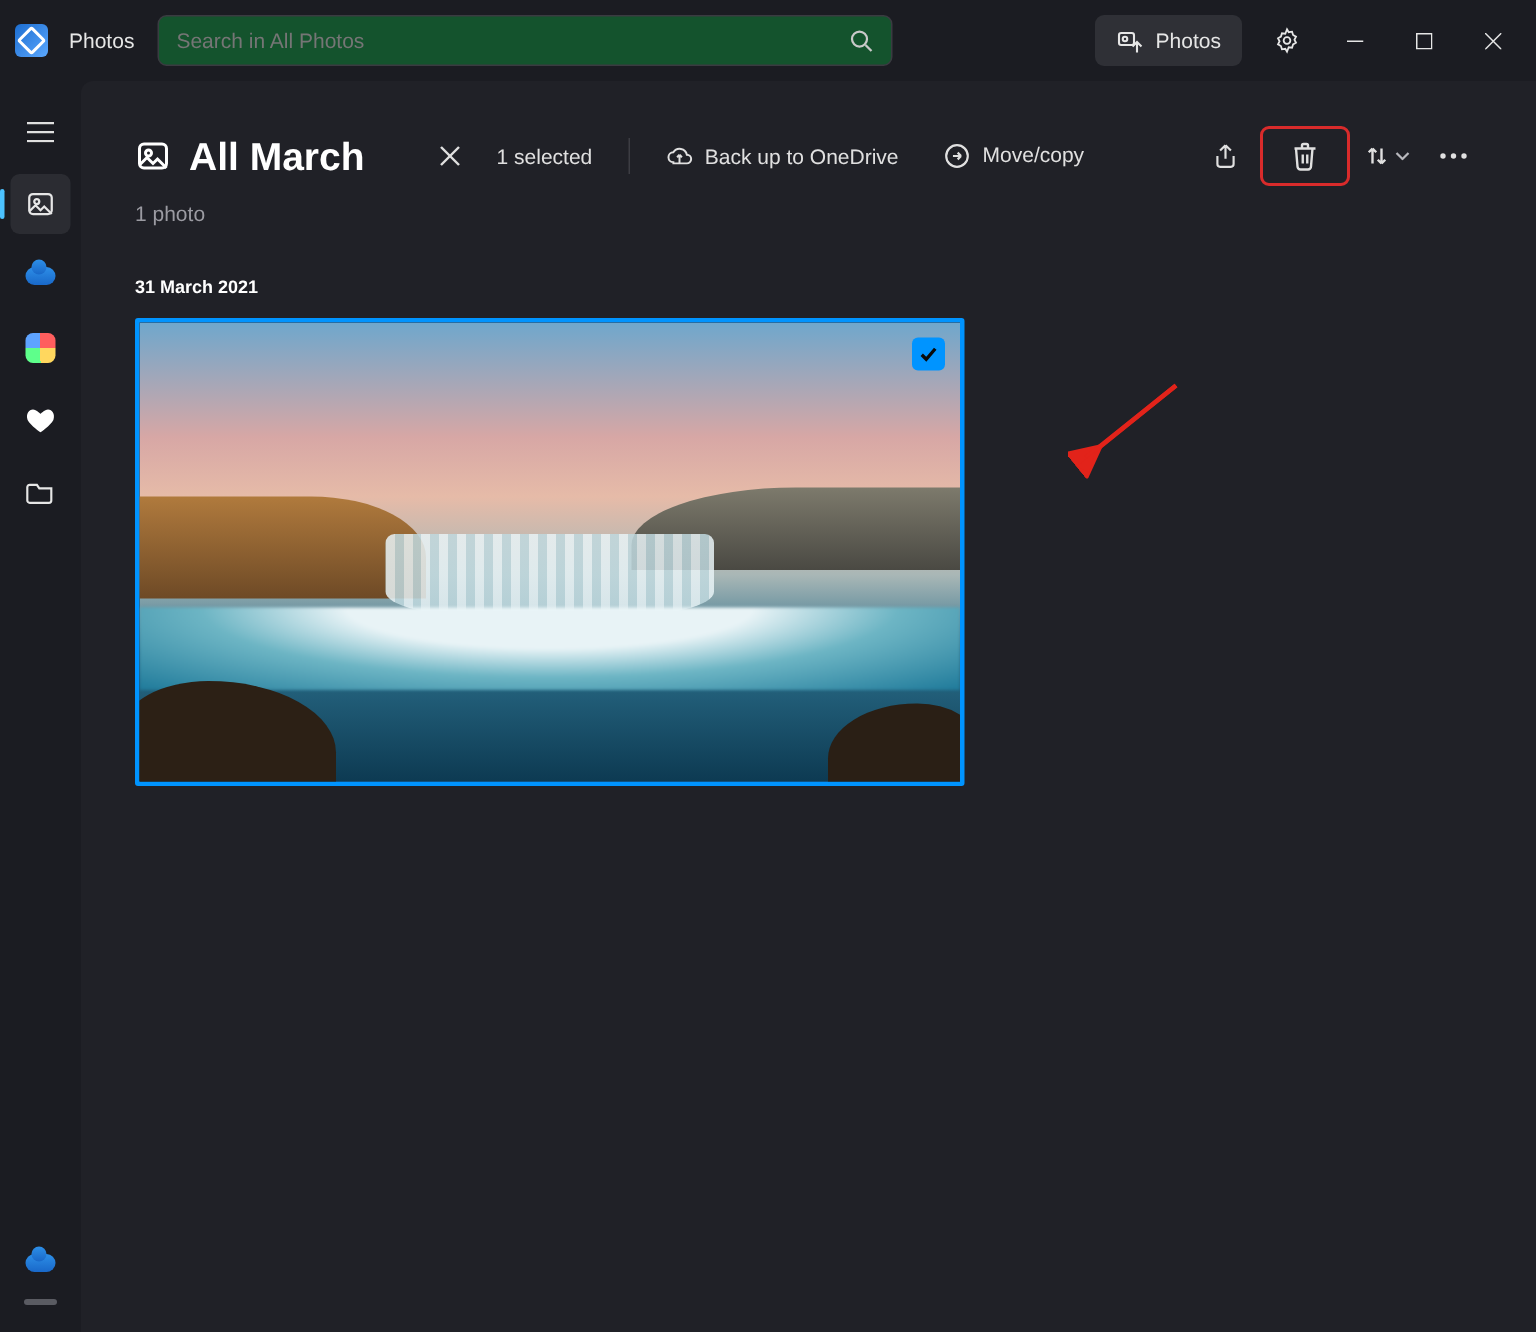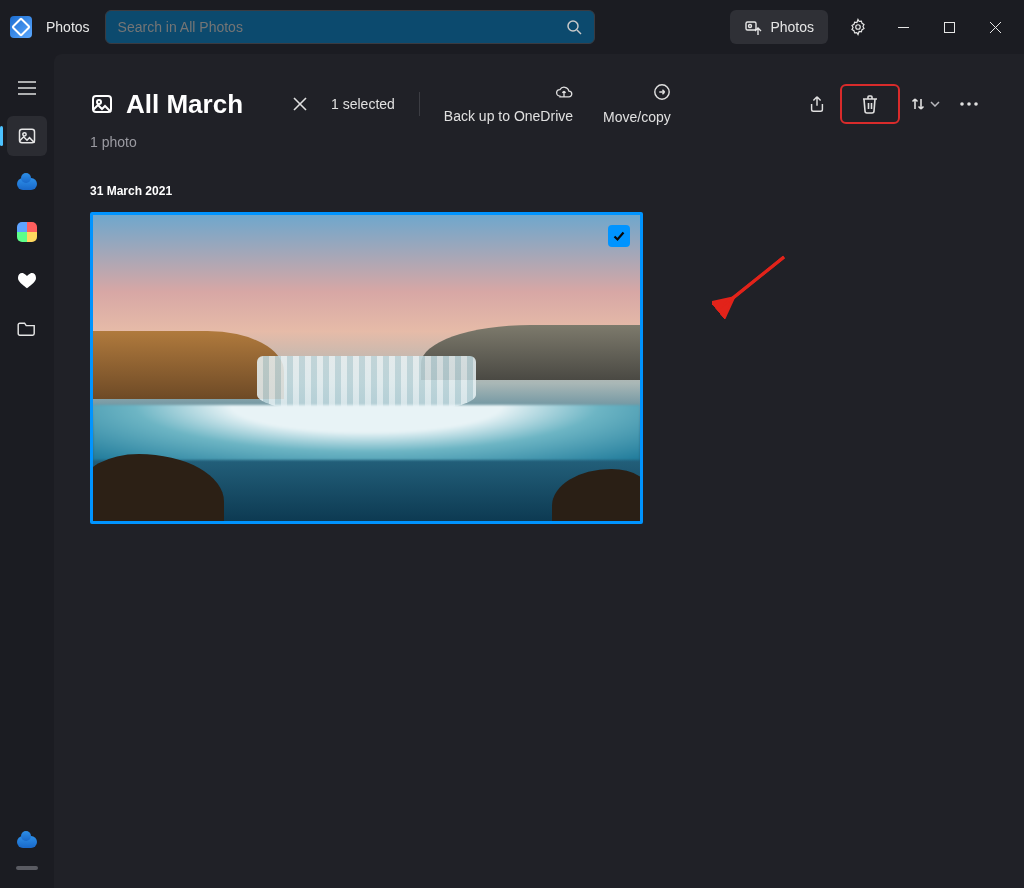--- a/index.html
+++ b/index.html
@@ -3,21 +3,21 @@
 <meta charset="utf-8">
 <style>
   * { box-sizing: border-box; margin: 0; padding: 0; font-family: "Segoe UI", Arial, sans-serif; }
   html, body { width: 1024px; height: 888px; overflow: hidden; background:#1b1c22; }
   .window { width:1024px; height:888px; background:#1b1c22; color:#e6e6e6; position:relative; }
   
   .titlebar { height:54px; display:flex; align-items:center; padding:0 6px 0 10px; background:#1b1c22; }
   .app-logo { width:22px; height:22px; background:linear-gradient(135deg,#1c6dd0,#5ba8ff); border-radius:4px; position:relative; margin-right:14px; }
   .app-logo::after { content:""; position:absolute; width:10px; height:10px; border:2px solid #fff; border-radius:2px; left:4px; top:4px; transform:rotate(45deg); }
   .app-title { font-size:14px; color:#e6e6e6; margin-right:15px;text-align:center; }
-  .search { flex:0 0 490px; height:34px; background:#0c4a6e; border-radius:6px; display:flex; align-items:center; padding:0 12px; border:1px solid #3a3b41; }
+  .search { flex:0 0 490px; height:34px; background:#14532d; border-radius:6px; display:flex; align-items:center; padding:0 12px; border:1px solid #3a3b41; }
   .search input { flex:1; background:transparent; border:none; outline:none; color:#c9c9c9; font-size:14px; }
   .tb-spacer { flex:1; }
   .import-btn { height:34px; background:#2f3036; border-radius:6px; display:flex; align-items:center; gap:8px; padding:0 14px; margin-left:28px; cursor:pointer; }
   .import-btn span.label { font-size:14px; color:#e6e6e6; }
   .icon-btn { width:44px; height:34px; display:flex; align-items:center; justify-content:center; cursor:pointer; border-radius:4px; }
   .win-controls { display:flex; margin-left:auto; }
   .win-btn { width:46px; height:40px; display:flex; align-items:center; justify-content:center; cursor:pointer; }
   
   .body { display:flex; height:calc(888px - 54px); }
   .sidebar { width:54px; background:#1b1c22; display:flex; flex-direction:column; align-items:center; padding-top:14px; gap:8px; position:relative; }
@@ -28,21 +28,21 @@
   .cloud-icon { width:20px; height:12px; border-radius:10px; background:linear-gradient(180deg,#2d8fe8,#1968c9); position:relative; }
   .cloud-icon::before { content:""; position:absolute; width:10px; height:10px; border-radius:50%; background:linear-gradient(180deg,#2d8fe8,#1968c9); left:4px; top:-5px; }
   .gallery-color { width:20px; height:20px; border-radius:5px; background:conic-gradient(#ff5e5e 0 25%,#ffd75e 0 50%,#5eff8b 0 75%,#5ea3ff 0 100%); }
   
   .main { flex:1; background:#202127; border-top-left-radius:8px; padding:30px 36px; position:relative; }
   .header-row { display:flex; align-items:center; gap:14px; height:40px; }
   .page-title-group { display:flex; align-items:center; gap:12px; margin-right:28px; }
   .page-title { font-size:26px; font-weight:600; color:#fff; }
   .sel-group { display:flex; align-items:center; gap:24px; font-size:14px; color:#e0e0e0; cursor:pointer; padding:4px 8px; border-radius:4px; }
   .divider-v { width:1px; height:24px; background:#3c3d43; margin:0 2px; }
-  .hdr-btn { display:flex; align-items:flex-end; gap:8px; font-size:14px; color:#e0e0e0; cursor:pointer; padding:4px 8px; border-radius:4px;flex-direction:column; }
+  .hdr-btn { display:flex; align-items:flex-start; gap:8px; font-size:14px; color:#e0e0e0; cursor:pointer; padding:4px 8px; border-radius:4px; }
   .hdr-actions-right { margin-left:auto; display:flex; align-items:center; gap:4px; }
   .hdr-icon-only { width:38px; height:34px; display:flex; align-items:center; justify-content:center; cursor:pointer; border-radius:6px; }
   .delete-highlight { border:2.5px solid #d92b2b; border-radius:6px; width:60px; height:40px; display:flex; align-items:center; justify-content:center; }
   .sort-combo { display:flex; align-items:center; gap:4px; padding:0 6px; height:34px; cursor:pointer; }
   .subcount { font-size:14px; color:#9b9ba2; margin-top:10px; }
   .date-heading { font-size:12px; font-weight:600; color:#fff; margin-top:34px; margin-bottom:14px; }
   .thumb-wrap { position:relative; width:553px; height:312px; border:3px solid #0094ff; border-radius:2px; overflow:hidden; cursor:pointer; }
   .thumb-sky { position:absolute; inset:0; background:linear-gradient(180deg,#6fa7cc 0%,#d7a7a5 25%,#e6bba8 38%,#a9b7b6 55%,#2b6e8a 72%,#0d3a52 100%); }
   .thumb-land-left { position:absolute; left:0; top:38%; width:35%; height:22%; background:linear-gradient(180deg,#b07a3d,#6e4a26); border-radius:0 40% 0 0/0 60% 0 0; }
   .thumb-land-right { position:absolute; right:0; top:36%; width:40%; height:18%; background:linear-gradient(180deg,#7d7a6c,#4a4943); border-radius:50% 0 0 0/70% 0 0 0; }

